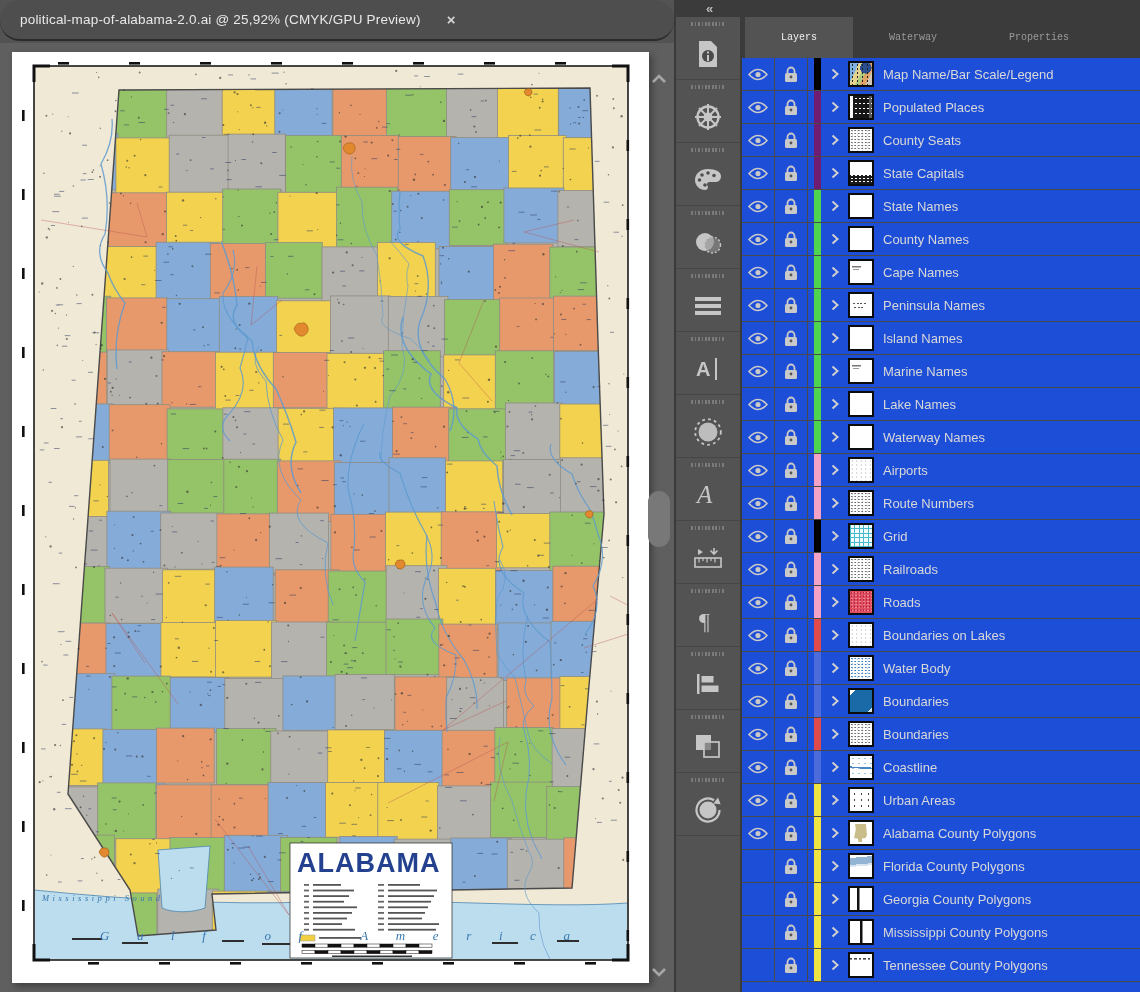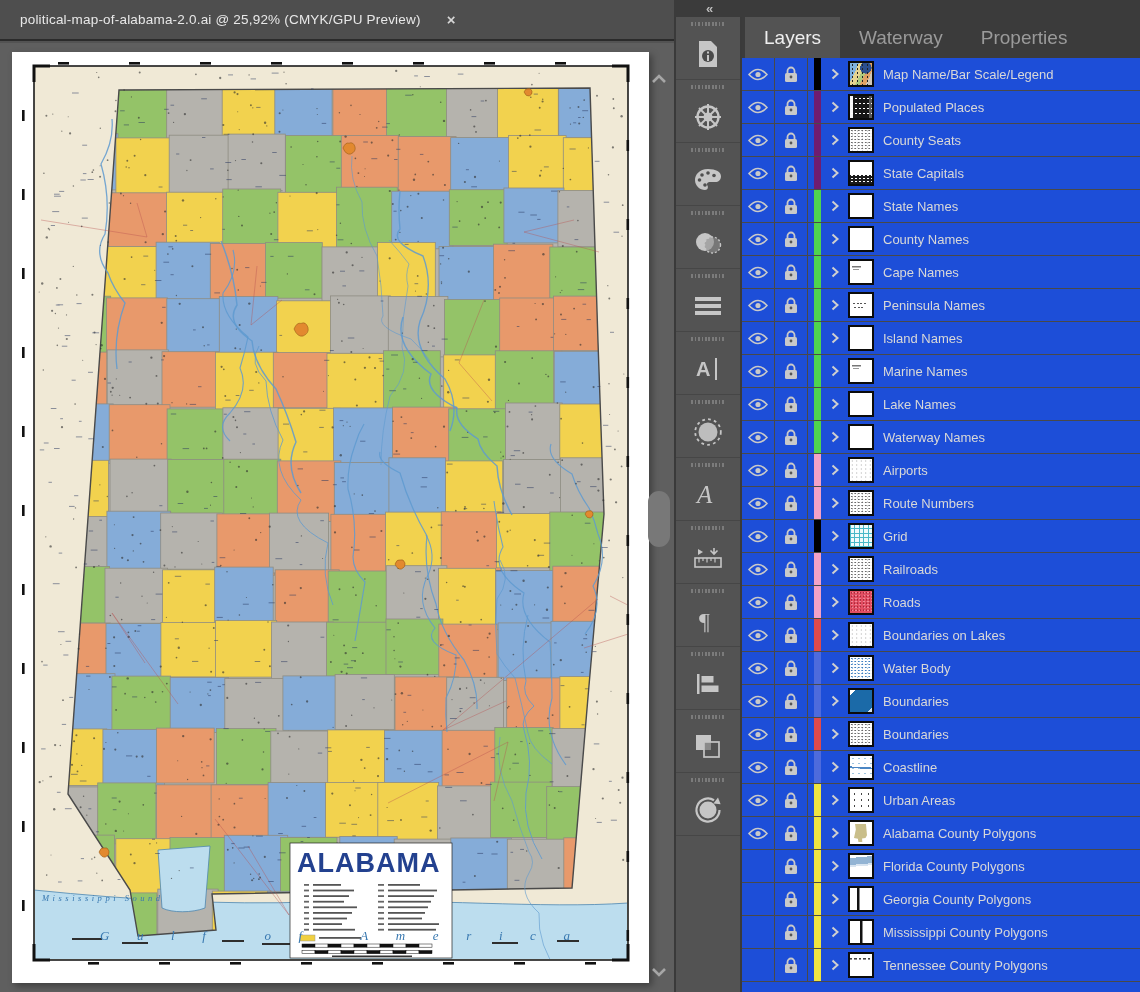--- a/index.html
+++ b/index.html
@@ -1,21 +1,21 @@
 <!DOCTYPE html>
 <html><head>
 <meta charset="utf-8">
 <style>
   html,body{margin:0;padding:0;background:#535353;width:1140px;height:992px;overflow:hidden;
     font-family:"Liberation Sans",sans-serif;-webkit-font-smoothing:antialiased;}
   #app{position:absolute;inset:0;width:1140px;height:992px;background:#535353;}
 
   
   .tabbar{position:absolute;left:0;top:0;width:674px;height:41px;background:#4E4E4E;
-    border-bottom:2px solid #2B2B2B;display:flex;align-items:center;box-sizing:border-box;}
+    border-bottom:2px solid #2B2B2B;display:flex;align-items:center;box-sizing:border-box;border-radius:20px;}
   .doctab{display:flex;align-items:center;height:100%;padding:0 14px 0 20px;}
   .doctab-title{font-size:13.5px;color:#E8E8E8;letter-spacing:.2px;}
   .closex{margin-left:26px;font-size:15px;font-weight:bold;color:#D6D6D6;cursor:pointer;}
 
   
   .canvas{position:absolute;left:0;top:43px;width:674px;height:949px;background:#5F5F5F;}
   .page{position:absolute;left:12px;top:9px;width:637px;height:931px;background:#ffffff;
     box-shadow:3px 3px 7px rgba(0,0,0,.35);}
   .page svg{display:block;}
   .vscroll{position:absolute;right:2px;top:0;width:26px;height:100%;}
@@ -32,21 +32,21 @@
   .dock{position:absolute;left:674px;top:17px;width:68px;bottom:0;background:#535353;
     border-left:2px solid #3A3A3A;border-right:2px solid #3A3A3A;box-sizing:border-box;}
   .dock-cell{height:62px;border-bottom:1px solid #464646;display:flex;flex-direction:column;align-items:center;cursor:pointer;}
   .grip{width:34px;height:4px;margin:5px auto 2px;
     background:repeating-linear-gradient(90deg,#7B7B7B 0 1.5px,transparent 1.5px 3.5px);}
   .ic{flex:1;display:flex;align-items:center;justify-content:center;width:100%;}
 
   
   .panel{position:absolute;left:742px;top:17px;right:0;bottom:0;background:#535353;}
   .tabs{height:41px;background:#3B3B3B;display:flex;align-items:stretch;padding-left:3px;}
-  .tab{padding:0 19px;display:flex;align-items:center;font-size:19px;color:#9A9A9A;cursor:pointer;}
+  .tab{padding:0 36px;display:flex;align-items:center;font-size:10px;color:#9A9A9A;cursor:pointer;font-family:Liberation Mono, monospace;}
   .tab.active{background:#535353;color:#EFEFEF;}
 
   .layerlist{position:absolute;top:41px;left:0;right:0;bottom:0;background:#1d4ed8;overflow:hidden;}
   .lrow{height:33px;display:flex;align-items:center;border-bottom:1px solid #494949;box-sizing:border-box;}
   .cellbox{width:33px;height:100%;display:flex;align-items:center;justify-content:center;
     border-right:1px solid #494949;box-sizing:border-box;flex-shrink:0;}
   .colorbar{width:7px;height:100%;margin-left:6px;flex-shrink:0;}
   .chev{width:27px;display:flex;justify-content:center;flex-shrink:0;}
   .thumb{width:22px;height:22px;border:2px solid #0B0B0B;background-color:#fff;margin-right:9px;
     position:relative;overflow:hidden;flex-shrink:0;}

